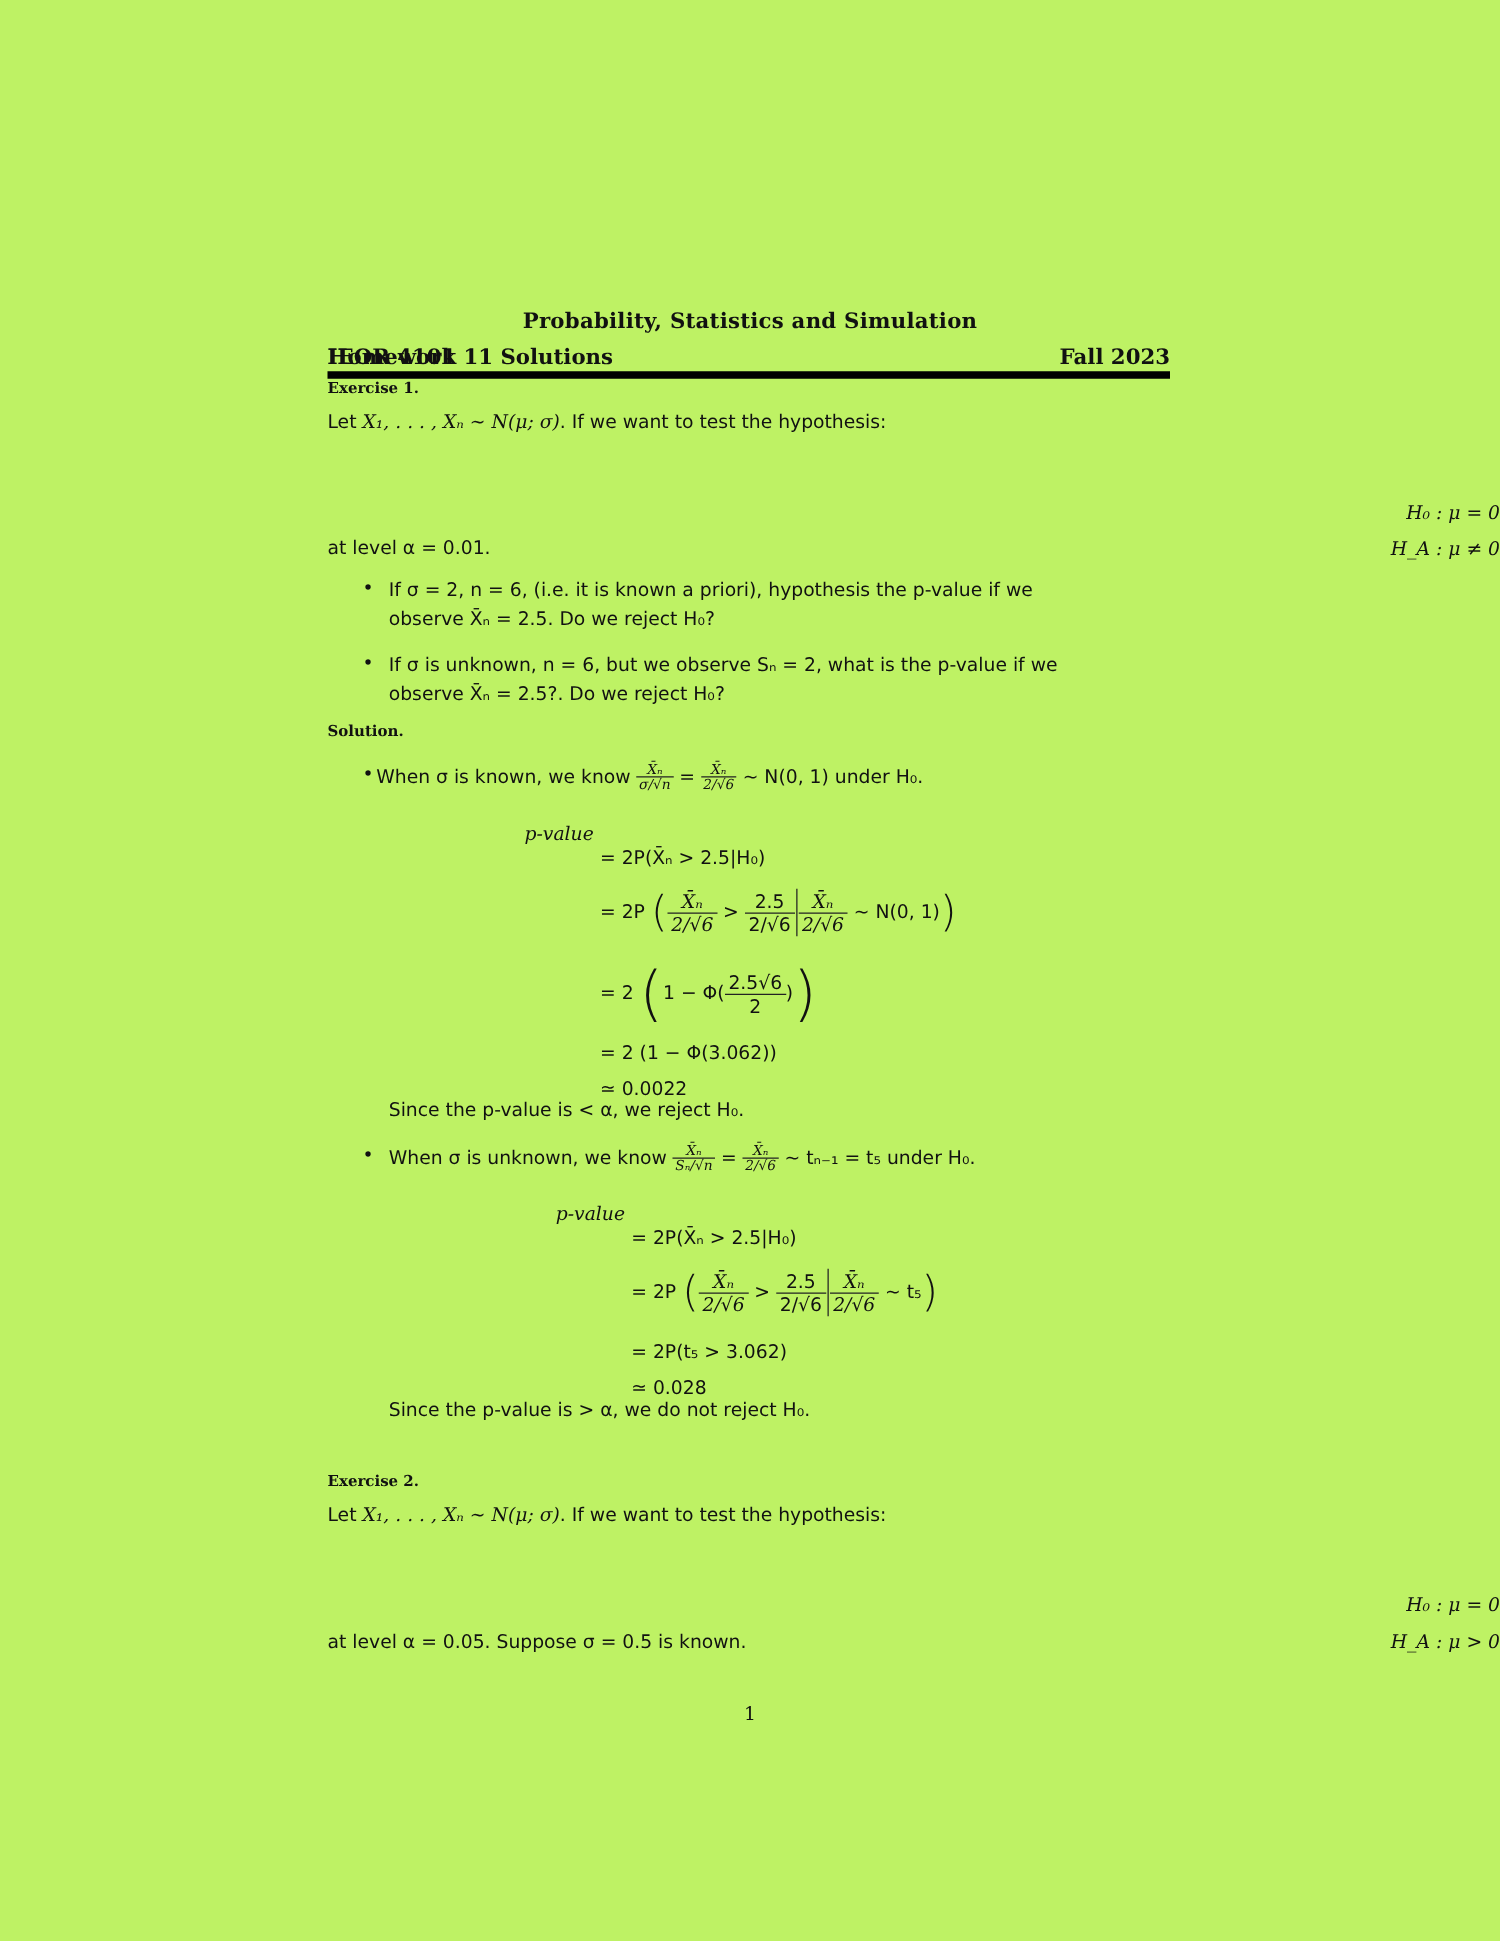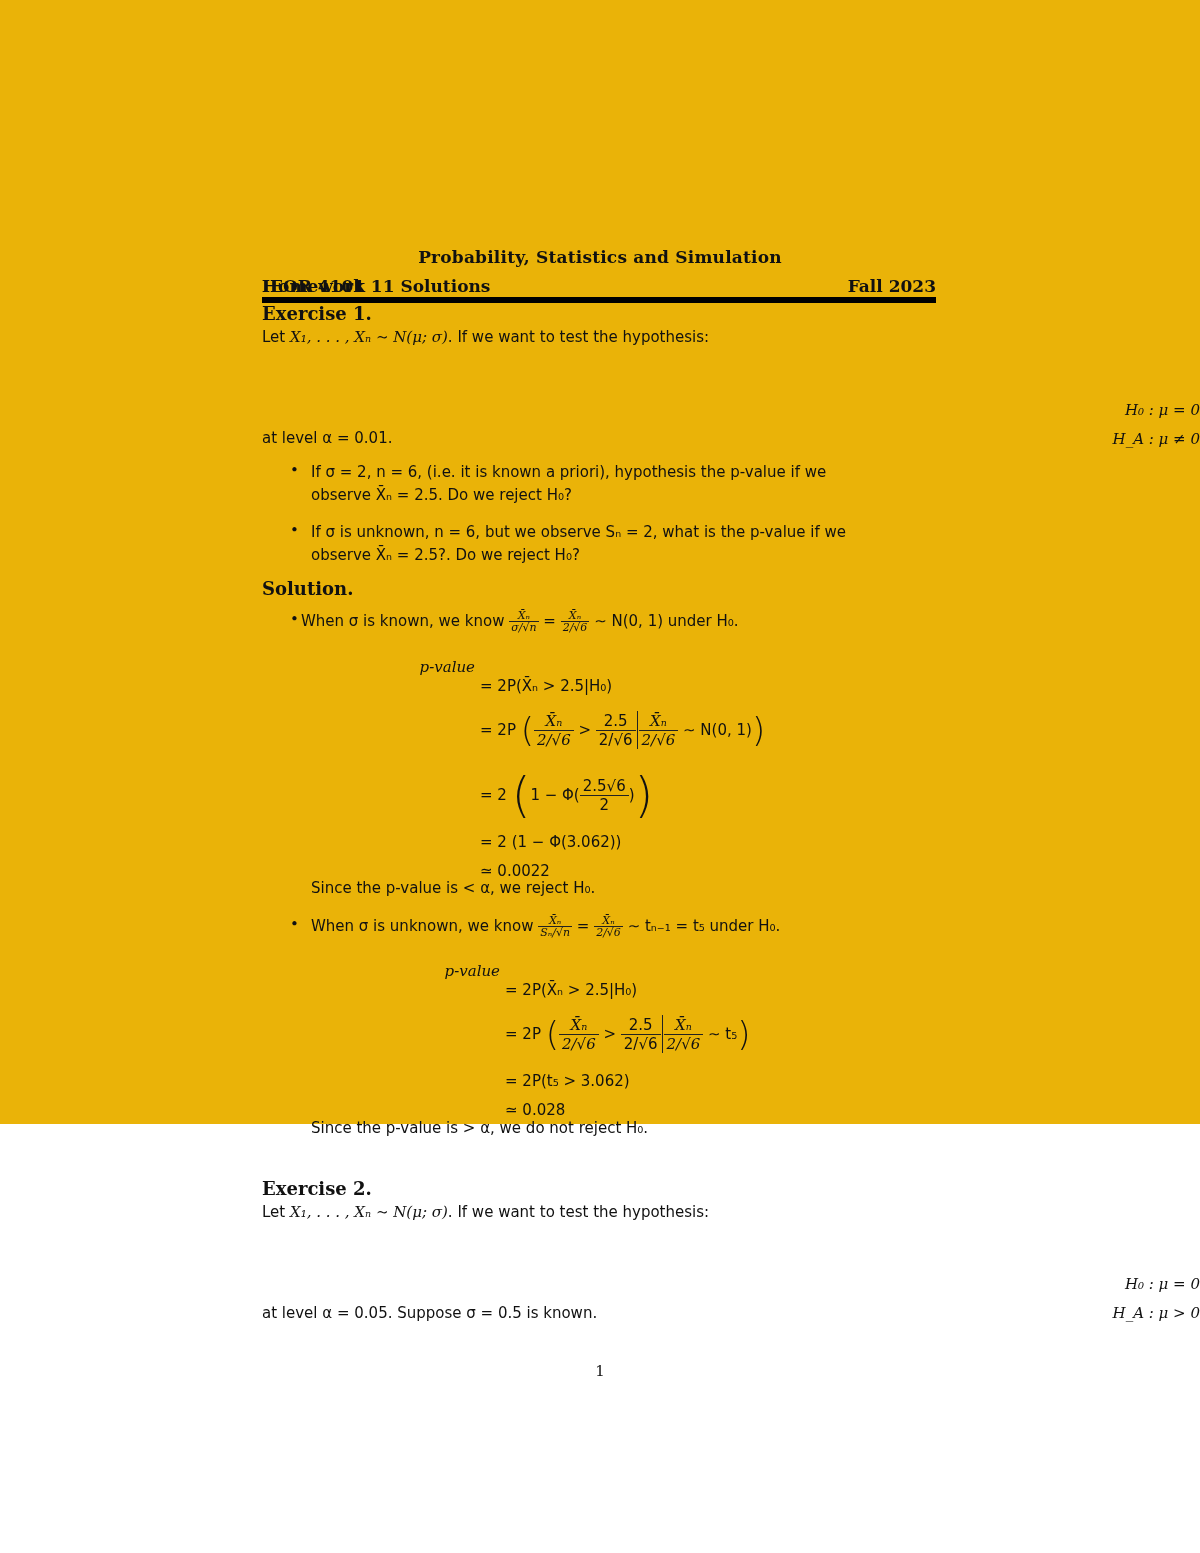--- a/index.html
+++ b/index.html
@@ -1,28 +1,28 @@
 <!DOCTYPE html>
 <html><head>
 <meta charset="utf-8">
 <style>
   html, body { margin: 0; padding: 0; background: #ffffff; }
   body { width: 1200px; height: 1553px; position: relative; overflow: hidden;
          font-family: "DejaVu Serif", serif; color: #111; }
-  .page { position: absolute; left: 0; top: 0; width: 1200px; height: 1124px; background: #eab308; }
+  .page { position: absolute; left: 0; top: 0; width: 1200px; height: 1553px; background: #bef264; }
   .abs { position: absolute; }
   .course-title { left: 0; width: 1200px; top: 247px; text-align: center;
                   font-family: "DejaVu Serif", serif; font-weight: bold; font-size: 17px; letter-spacing: 0.2px; }
   .header-row { left: 262px; width: 674px; top: 275px; height: 22px; border-bottom: 6px solid #000000;
                 font-family: "DejaVu Serif", serif; font-weight: bold; font-size: 17px; }
   .header-row span { position: absolute; top: 1px; }
   .hdr-left { left: 0; }
   .hdr-center { left: 0; right: 0; text-align: left; }
   .hdr-right { right: 0; }
-  .ex-heading { font-family: "DejaVu Serif", serif; font-weight: bold; font-size: 18px; }
+  .ex-heading { font-family: "DejaVu Serif", serif; font-weight: bold; font-size: 12px; }
   .txt { font-family: "DejaVu Sans", sans-serif; font-size: 15px; line-height: 22px; white-space: nowrap; }
   .m { font-family: "DejaVu Serif", serif; font-style: italic; }
   .center-eq { left: 0; width: 1200px; text-align: right; margin-top: 36px; }
   .bullet { position: absolute; left: 290px; font-size: 15px; }
   .frac { display: inline-block; vertical-align: middle; text-align: center; font-size: 11px; line-height: 11px; }
   .frac .num { display: block; border-bottom: 1px solid #222; padding: 0 2px; }
   .frac .den { display: block; padding: 0 2px; }
   .bigfrac { display: inline-block; vertical-align: middle; text-align: center; font-size: 15px; line-height: 18px; }
   .bigfrac .num { display: block; border-bottom: 1px solid #222; padding: 0 3px; }
   .bigfrac .den { display: block; padding: 0 3px; }

